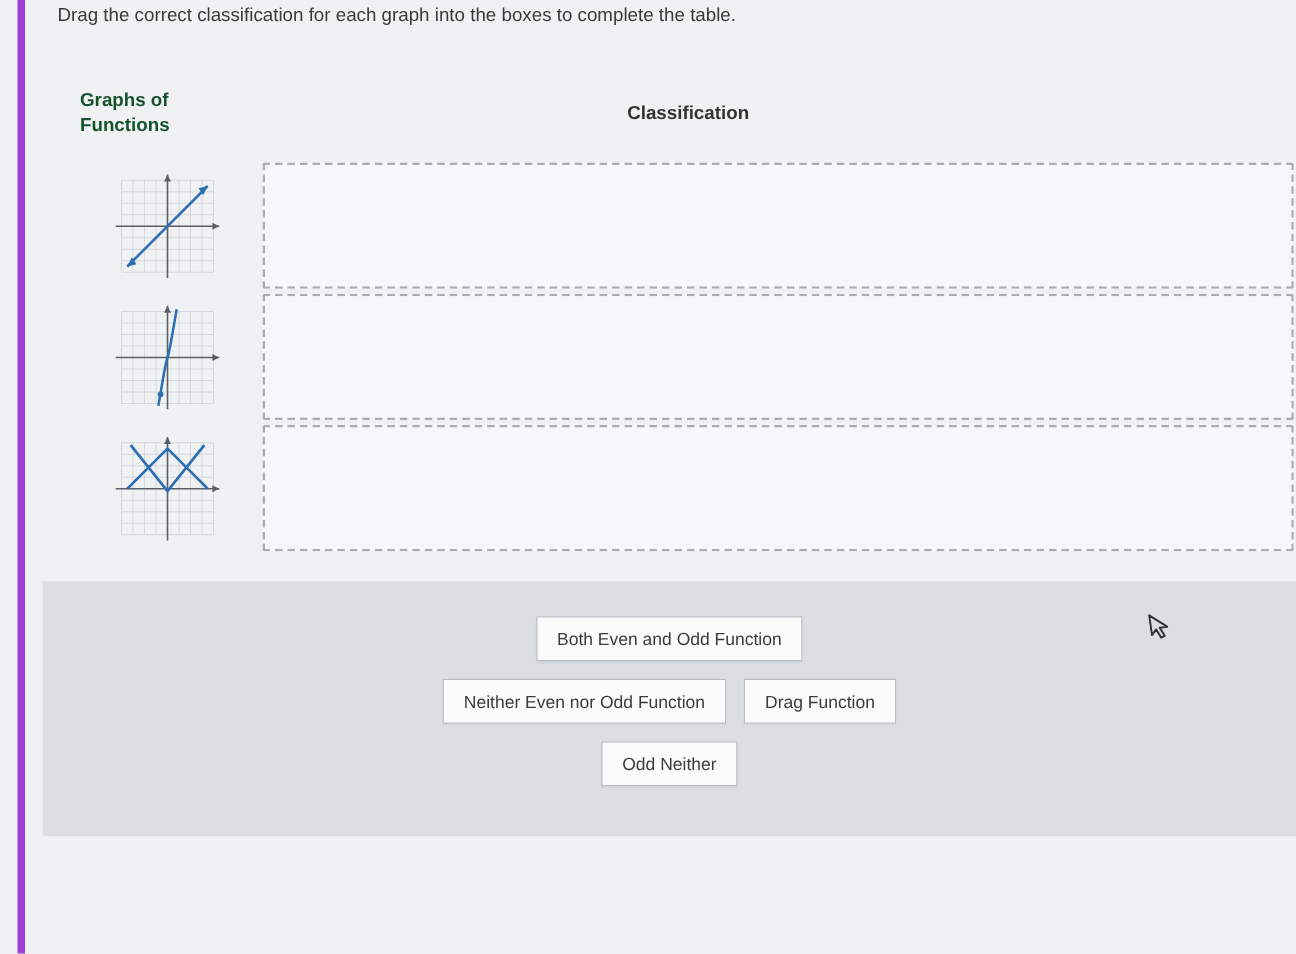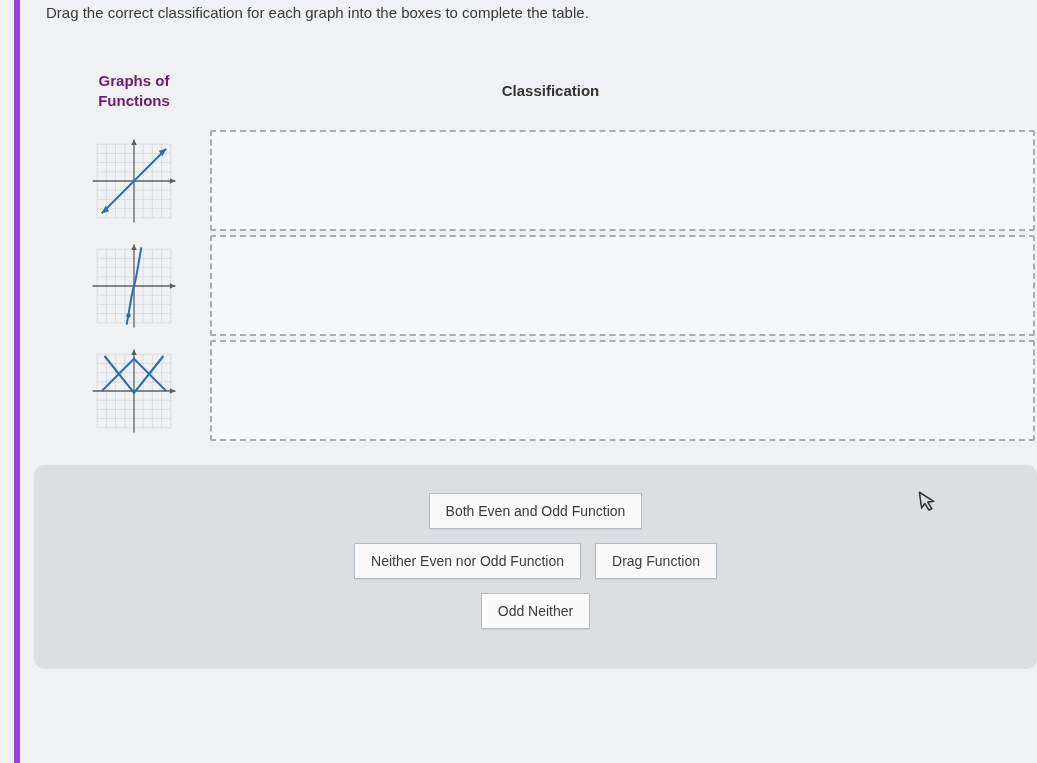--- a/index.html
+++ b/index.html
@@ -37,23 +37,22 @@
   }
   .header-row {
     display: flex;
     align-items: center;
     padding-bottom: 18px;
   }
   .header-left {
     width: 140px;
     font-size: 15px;
     font-weight: 700;
-    color: #701a75;
+    color: #14532d;
     line-height: 1.3;
-    text-align: center;
   }
   .header-right {
     flex: 1;
     text-align: center;
     font-size: 15px;
     font-weight: 700;
     color: #333;
     padding-right: 140px;
   }
   .body-row {
@@ -76,21 +75,20 @@
     background: #f6f7f8;
   }
   .chips-tray {
     margin-top: 22px;
     background: #dcdfe2;
     padding: 28px 40px 40px 40px;
     display: flex;
     flex-direction: column;
     align-items: center;
     gap: 14px;
-    border-radius: 10px;
   }
   .chip-row {
     display: flex;
     gap: 14px;
     justify-content: center;
     flex-wrap: wrap;
   }
   .chip {
     background: #fbfbfb;
     border: 1px solid #b6bcc2;

